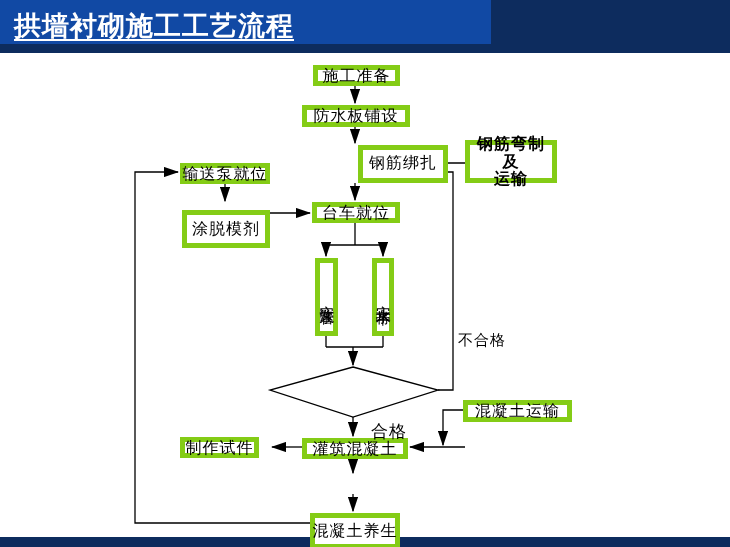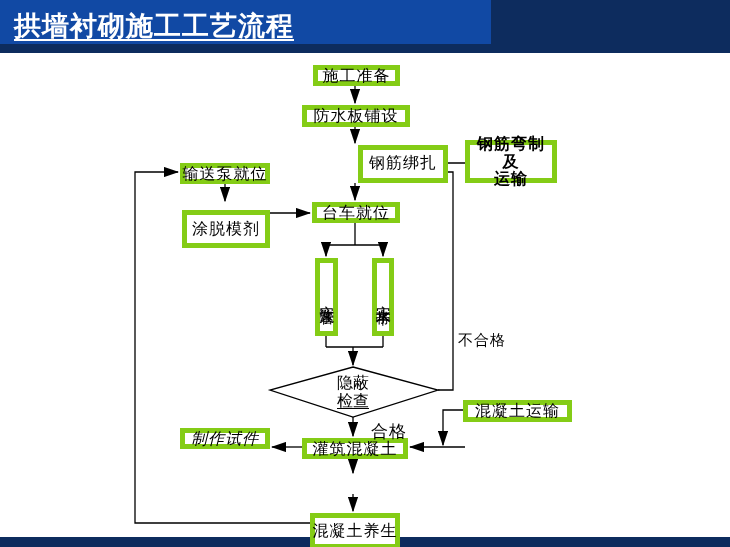--- a/index.html
+++ b/index.html
@@ -83,29 +83,25 @@
   <div class="node" style="left:180px;top:163px;width:90px;height:21px;">输送泵就位</div>
 
   <div class="node" style="left:182px;top:203px;width:88px;height:38px;margin-top:7px;">涂脱模剂</div>
 
   <div class="node" style="left:312px;top:202px;width:88px;height:21px;">台车就位</div>
 
   <div class="node vert" style="left:315px;top:258px;width:23px;height:78px;">安注浆管</div>
 
   <div class="node vert" style="left:372px;top:258px;width:22px;height:78px;">安止水带</div>
 
-  <div class="diamond-text" style="left:303px;top:371px;width:100px;height:42px;">
-    <span>隐蔽</span>
-    <span class="u">检查</span>
-  </div>
 
   <span class="flabel" style="left:371px;top:420px;">合格</span>
   <span class="flabel" style="left:458px;top:331px;font-size:15px;">不合格</span>
 
-  <div class="node" style="left:180px;top:428px;width:90px;height:21px;font-style:italic;">制作试件</div>
+  <div class="node" style="left:180px;top:437px;width:79px;height:21px;">制作试件</div>
 
   <div class="node" style="left:302px;top:438px;width:106px;height:21px;">灌筑混凝土</div>
 
   <div class="node" style="left:463px;top:400px;width:109px;height:22px;">混凝土运输</div>
 
 
 
   <div class="node" style="left:310px;top:513px;width:90px;height:36px;">混凝土养生</div>
 
   <div class="ftr"></div>

